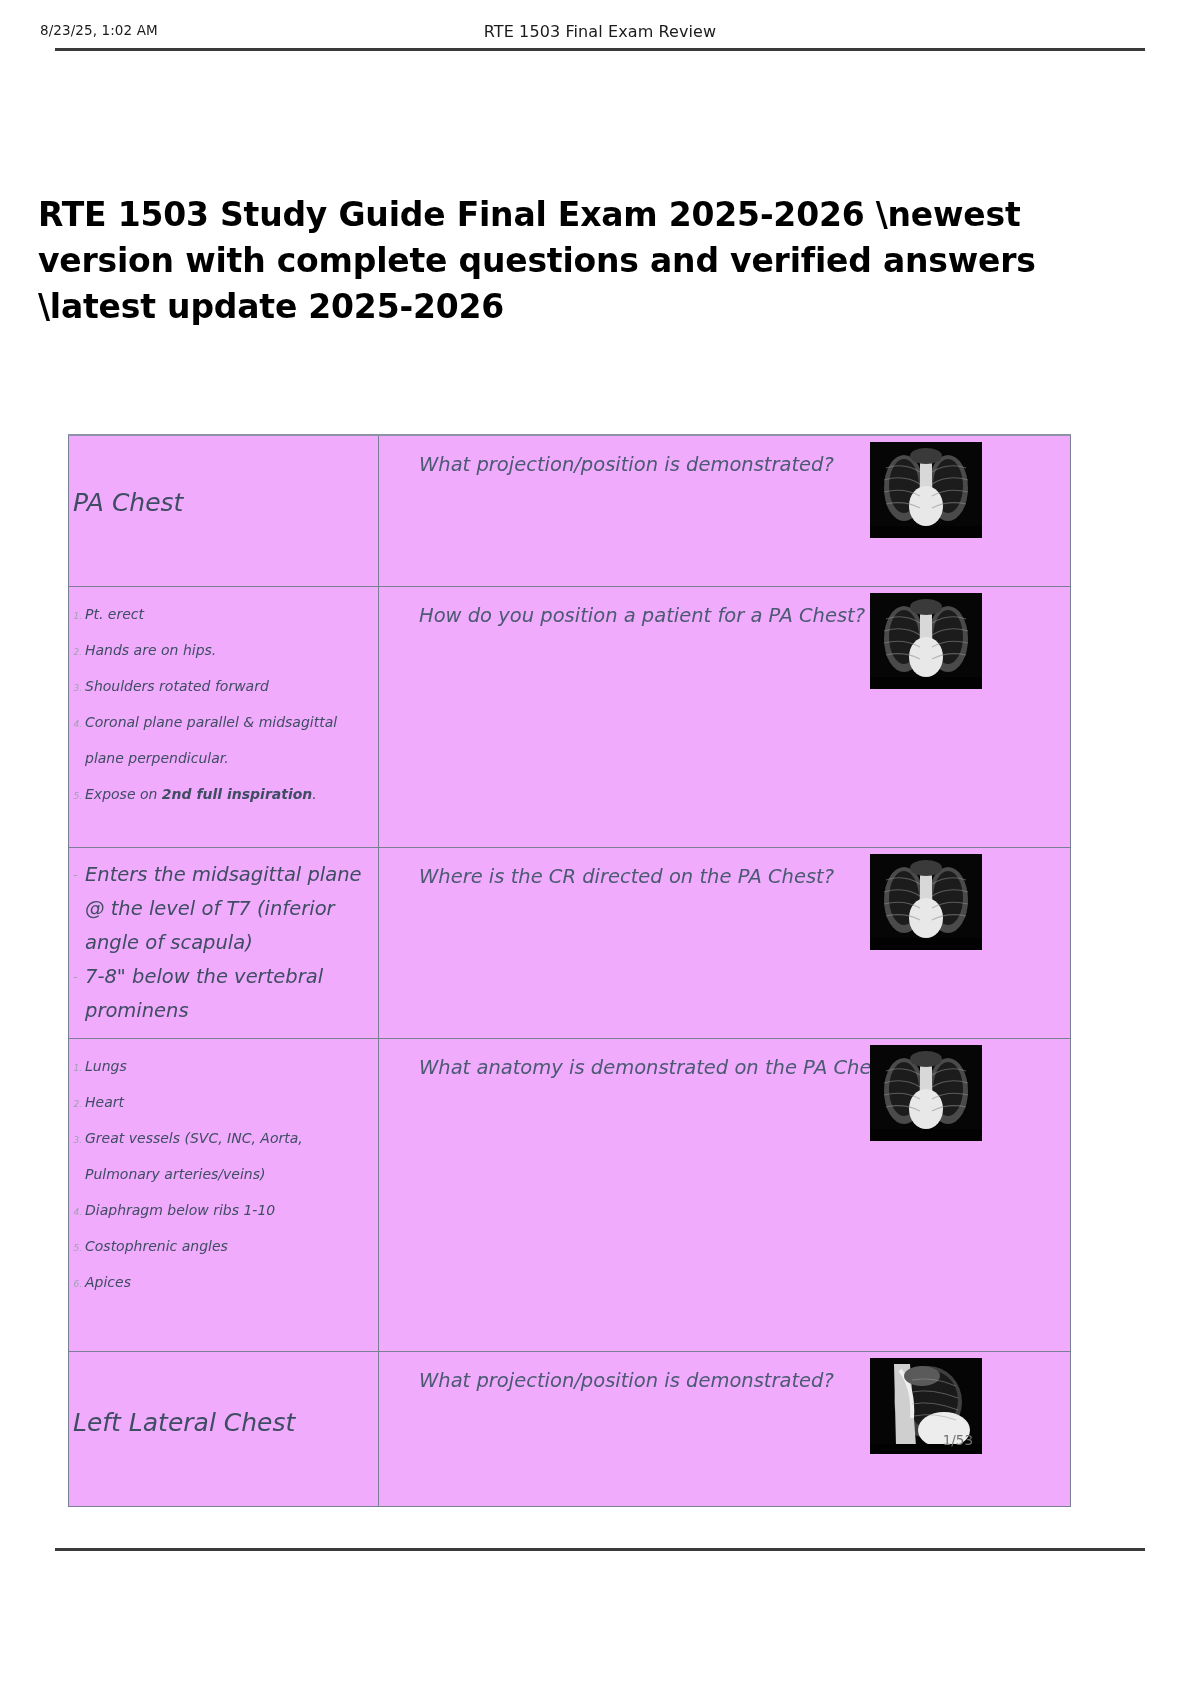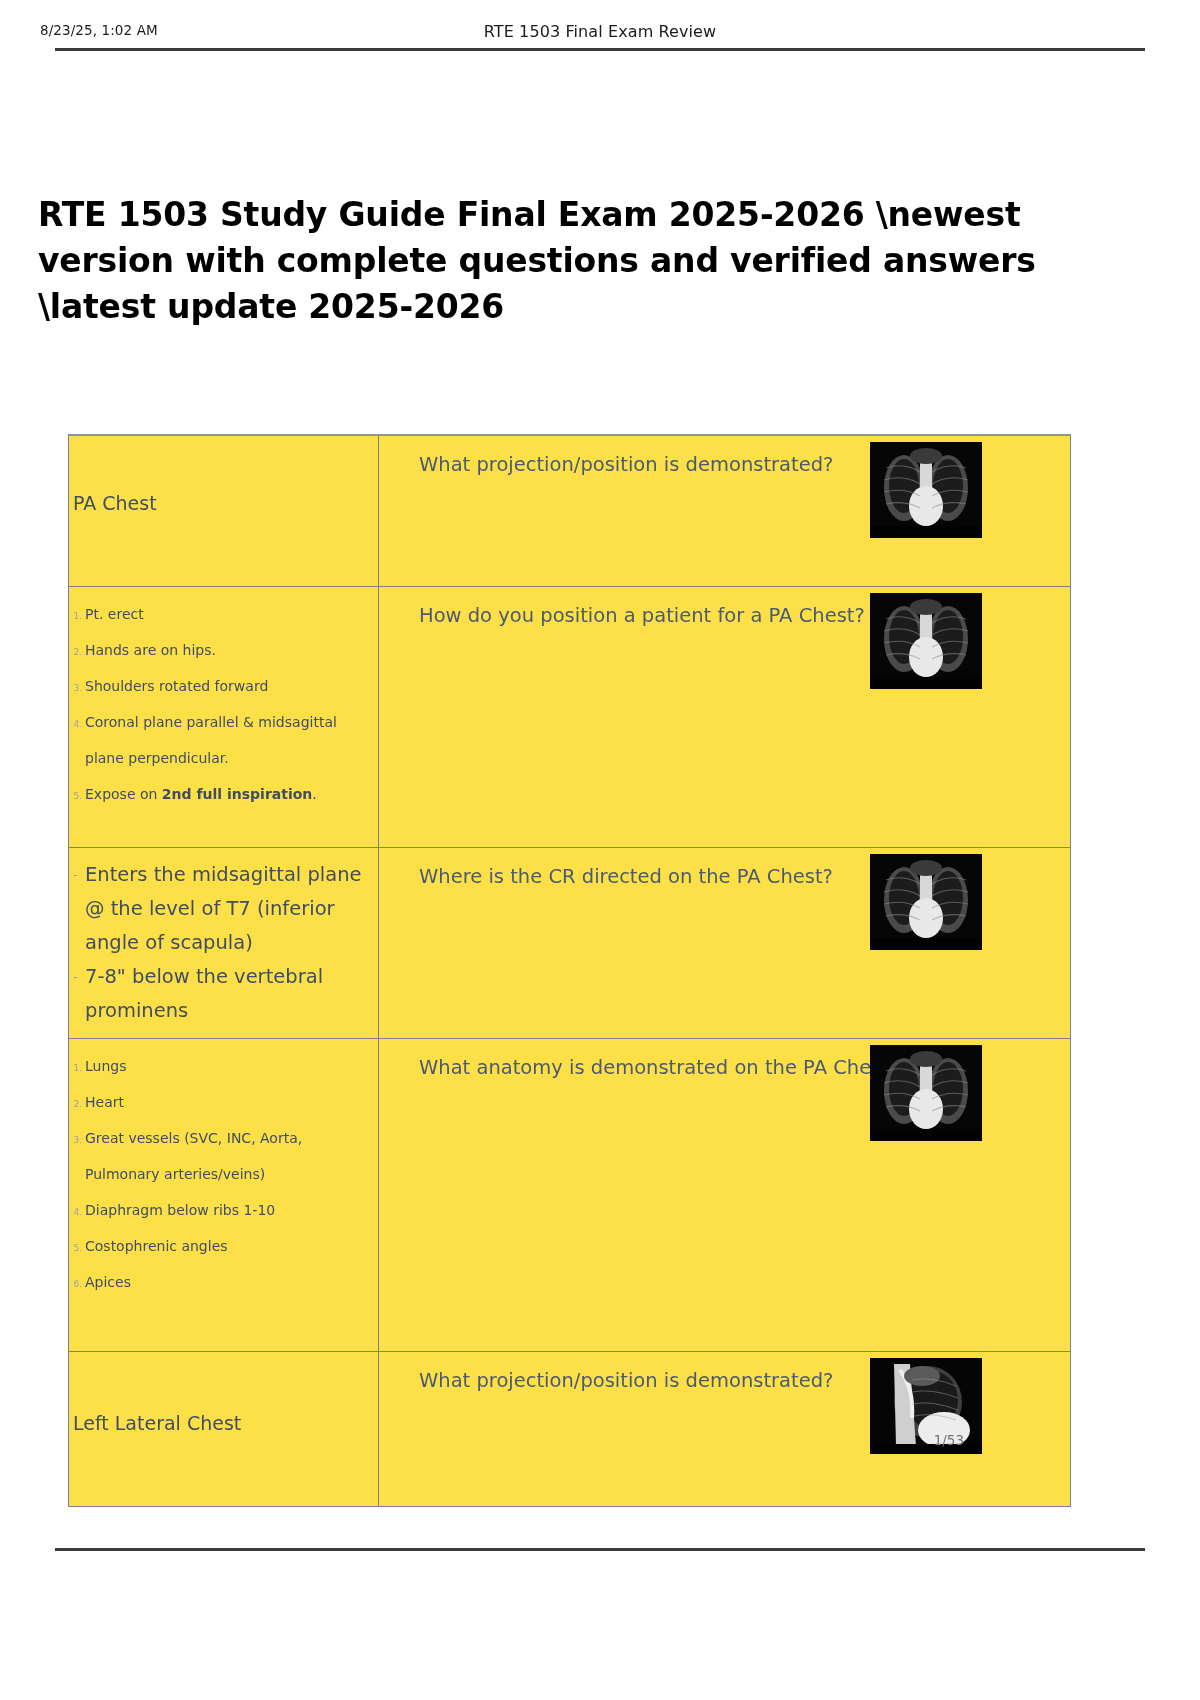--- a/index.html
+++ b/index.html
@@ -14,20 +14,21 @@
     position: relative;
     overflow: hidden;
   }
 
   .page {
     position: absolute;
     left: 0; top: 0;
     width: 1016px;
     height: 1700px;
     background: #fff;
+    padding-left: 9px;
   }
 
   
   .print-header {
     position: absolute;
     left: 0;
     top: 22px;
     width: 1200px;
     height: 26px;
   }
@@ -82,21 +83,22 @@
     width: 1002px;
     border-collapse: collapse;
     table-layout: fixed;
   }
   .qa-table tr {
     vertical-align: top;
   }
   .qa-table td {
     border: 1px solid #7b7f93;
     padding: 0;
-    background: #fde047;
+    background: #f0abfc;
+    font-style: italic;
   }
   .qa-table tr:first-child td {
     border-top: 2px solid #8d92a6;
   }
   .col-answer { width: 310px; }
   .col-question { width: 692px; }
 
   .ans-cell, .q-cell {
     position: relative;
   }
@@ -146,21 +148,21 @@
     line-height: 34px;
   }
   ul.ans-dash > li::before {
     content: "-";
     position: absolute;
     left: -12px;
     color: #9aa3b2;
     font-size: 13px;
   }
   .ans-plain {
-    font-size: 19px;
+    font-size: 25px;
     color: #3f4d63;
     line-height: 34px;
     padding-left: 2px;
   }
   .tight { line-height: 25px; }
   b.bold { font-weight: bold; color: #3f4d63; }
 
   
   .xray {
     position: absolute;

